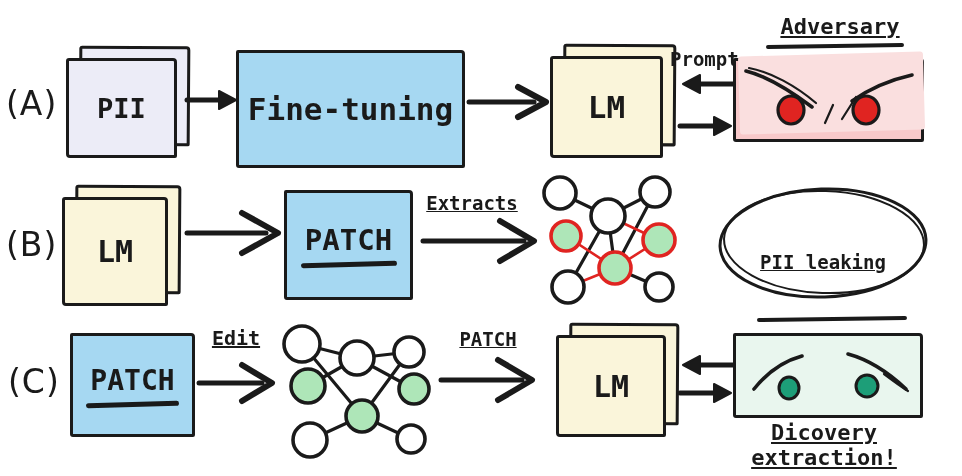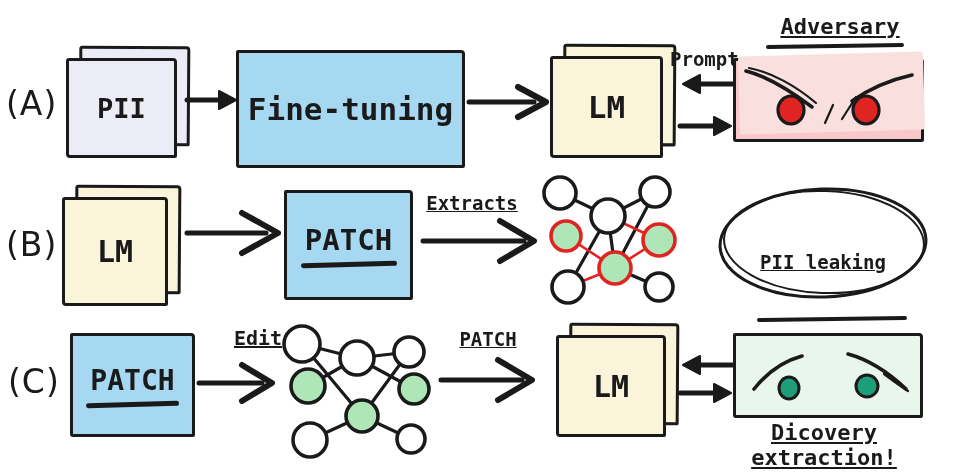--- a/index.html
+++ b/index.html
@@ -172,21 +172,21 @@
   </svg>
   <div class="abs hand caption" style="left:712px;top:211px;width:222px;font-size:19px;margin-top:40px;">PII leaking</div>
 
   <div class="abs row-label" style="left:8px;top:362px;">(C)</div>
 
   <div class="box box-blue" style="left:70px;top:333px;width:125px;height:104px;">
     <span class="hand" style="font-size:28px;">PATCH</span>
     <div class="patch-underline"></div>
   </div>
 
-  <div class="abs hand caption" style="left:204px;top:326px;width:64px;font-size:20px;margin-left:22px;">Edit</div>
+  <div class="abs hand caption" style="left:204px;top:326px;width:64px;font-size:20px;">Edit</div>
 
   <svg class="abs" style="left:196px;top:361px;" width="86" height="44" viewBox="0 0 86 44">
     <path class="arrow-line" d="M3,22 H66"></path>
       <path class="chevron" d="M46,4 L76,22 L46,40"></path>
   </svg>
 
   <svg class="abs" style="left:278px;top:322px;" width="162" height="152" viewBox="0 0 162 152">
     <path class="edge" d="M24,22 L79,36"></path>
     <path class="edge" d="M79,36 L131,30"></path>
     <path class="edge" d="M24,22 L84,94"></path>

